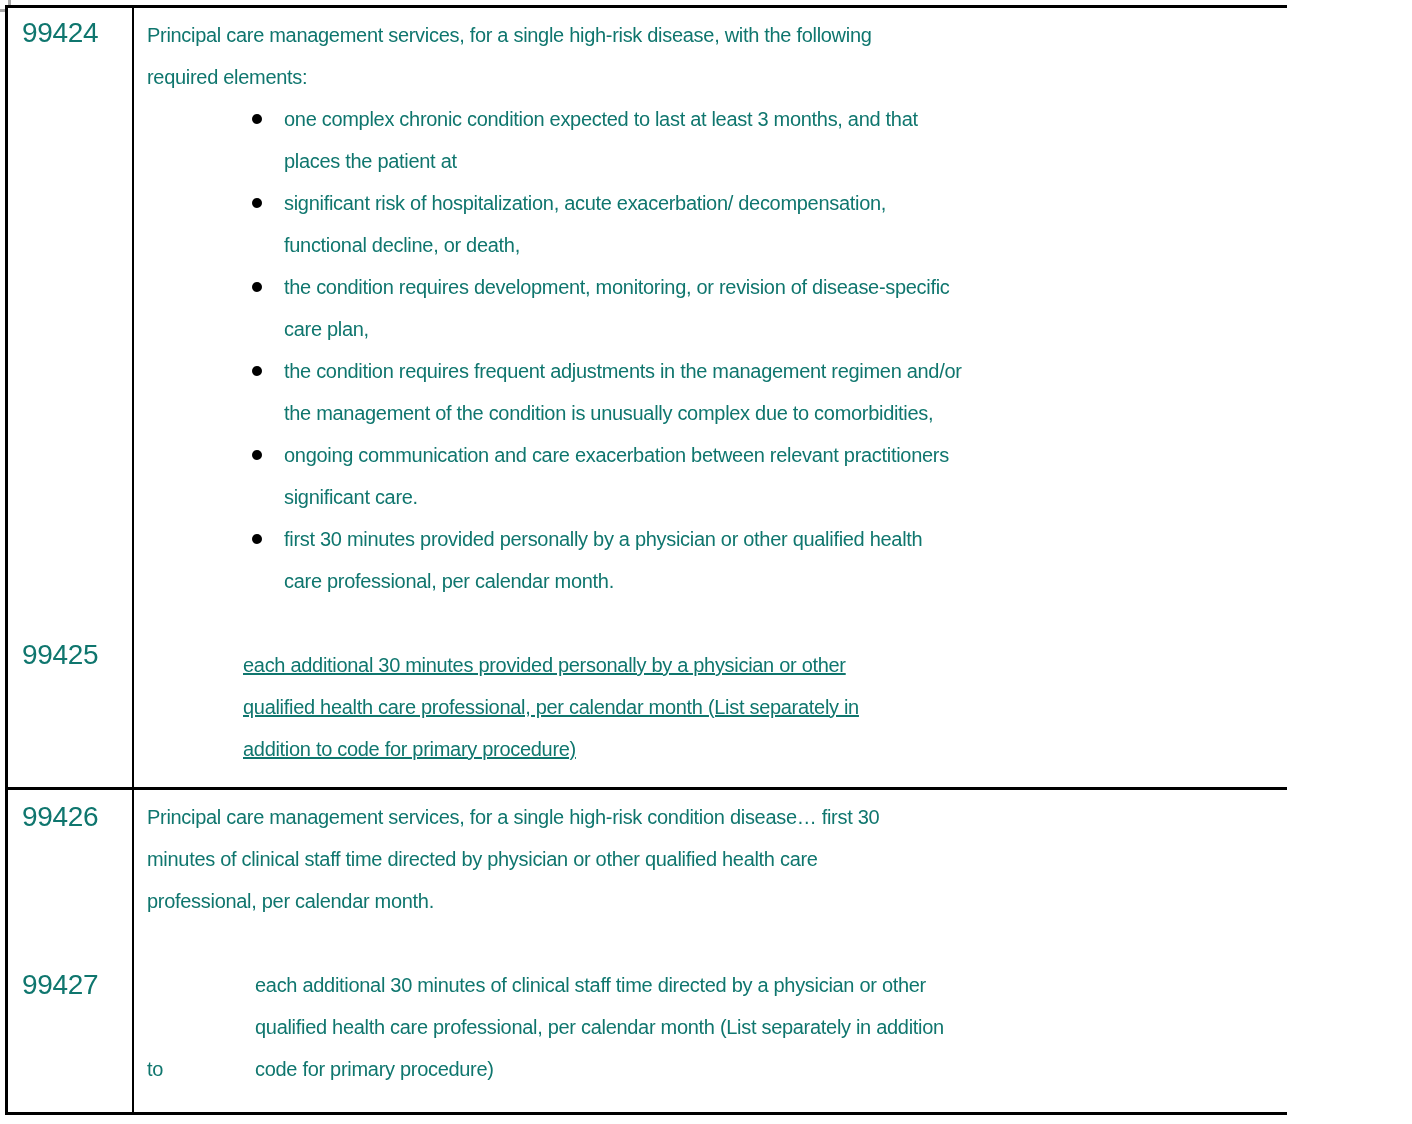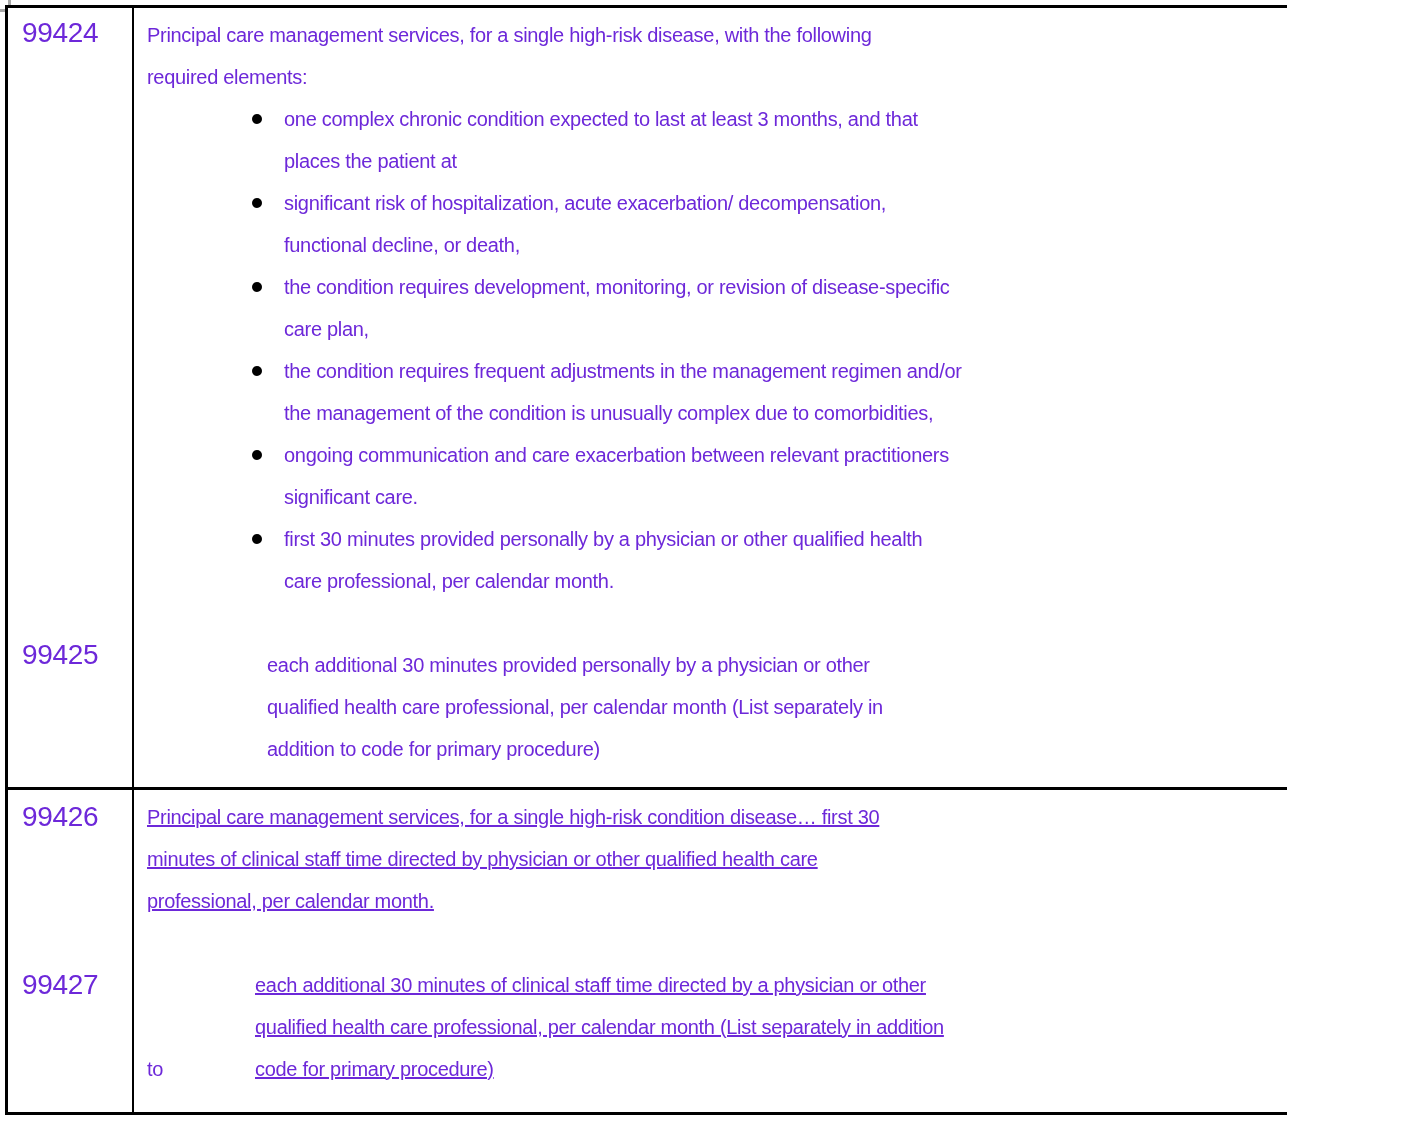--- a/index.html
+++ b/index.html
@@ -7,21 +7,21 @@
     padding: 0;
     background: #ffffff;
   }
   .page {
     position: relative;
     width: 1287px;
     height: 1124px;
     background: #ffffff;
     overflow: hidden;
     font-family: "Liberation Sans", sans-serif;
-    color: #6d28d9;
+    color: #0f766e;
   }
 
   
   .handle-tl {
     position: absolute;
     left: -7px; top: -10px;
     width: 12px; height: 16px;
     border: 3px solid #a9a9a9;
     border-radius: 3px;
     background: transparent;
@@ -56,21 +56,21 @@
   .trow {
     display: flex;
     box-sizing: border-box;
     min-height: 0;
   }
   .row1 {
     height: 782px;
     flex: none;
     border-bottom: 3px solid #000000;
   }
-  .row2 { flex: 1; text-decoration: underline; }
+  .row2 { flex: 1; }
 
   .code-col {
     flex: none;
     width: 126px;
     border-right: 2px solid #000000;
     box-sizing: border-box;
     position: relative;
   }
   .desc-col {
     flex: 1;
@@ -108,21 +108,22 @@
     width: 10px;
     height: 10px;
     border-radius: 50%;
     background: #000000;
     margin-top: 16px;
   }
   .bullet-lines { margin-left: 22px; }
 
   .addon1 {
     margin-top: 42px;
-    margin-left: 120px;
+    margin-left: 96px;
+    text-decoration: underline;
   }
   .addon2 { margin-top: 42px; }
   .addon2 .indent { padding-left: 108px; }
   .wrap-prefix {
     display: inline-block;
     width: 108px;
   }
 </style>
 </head>
 <body>

